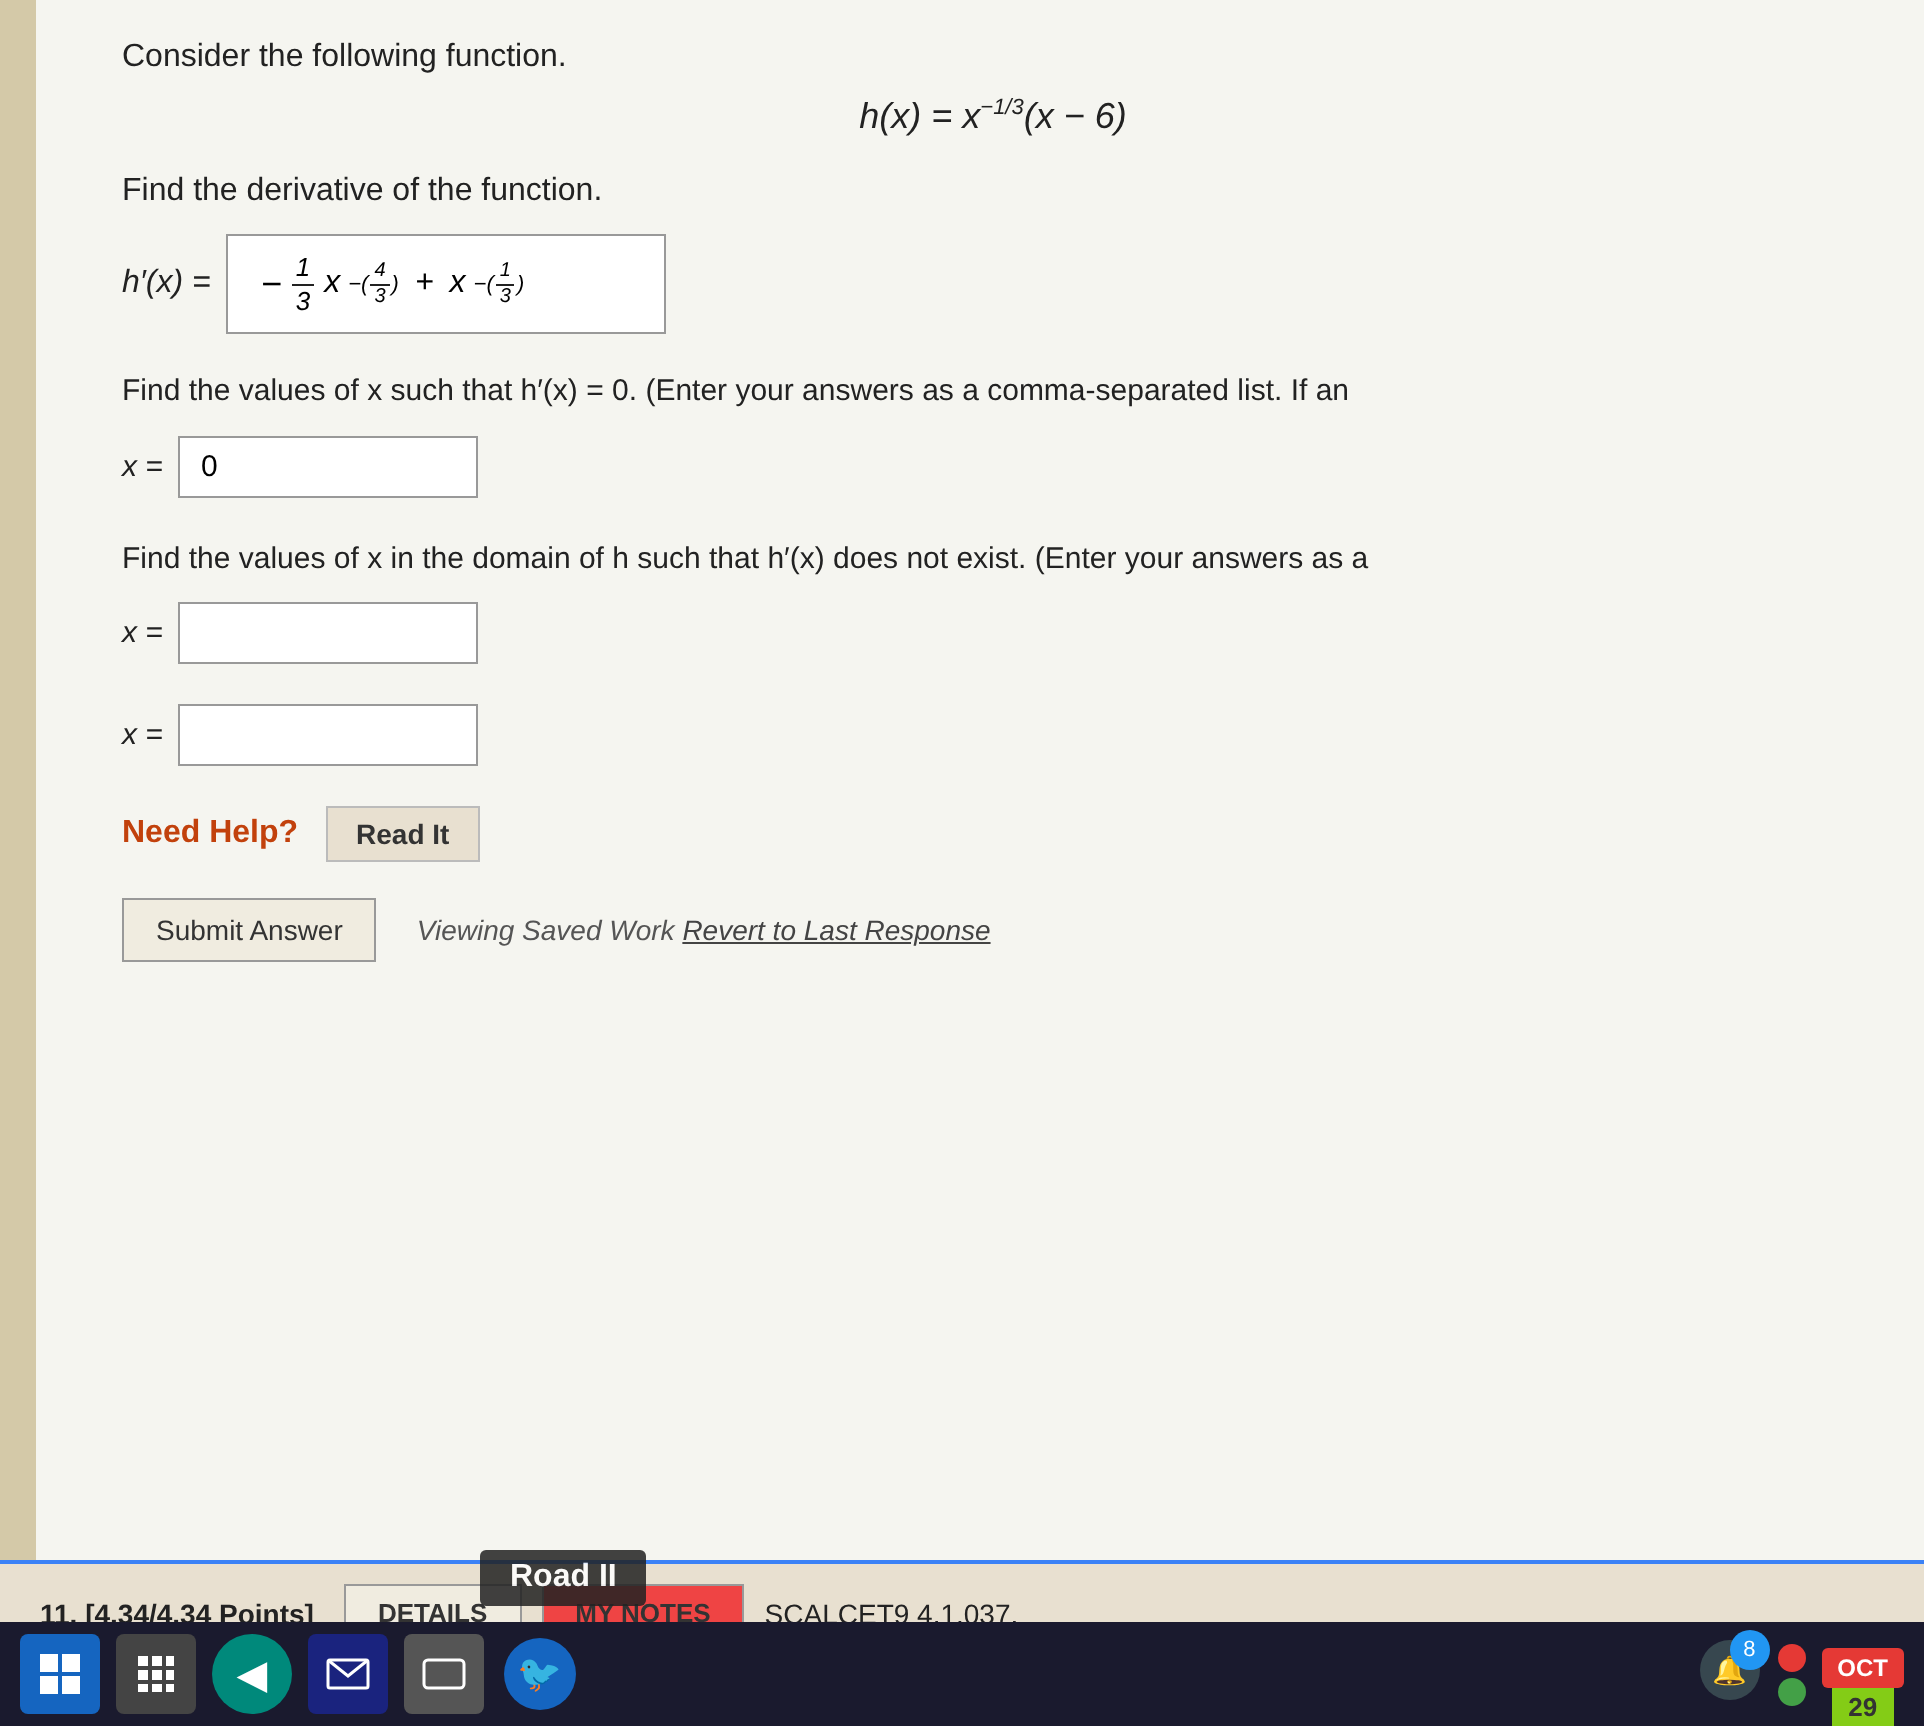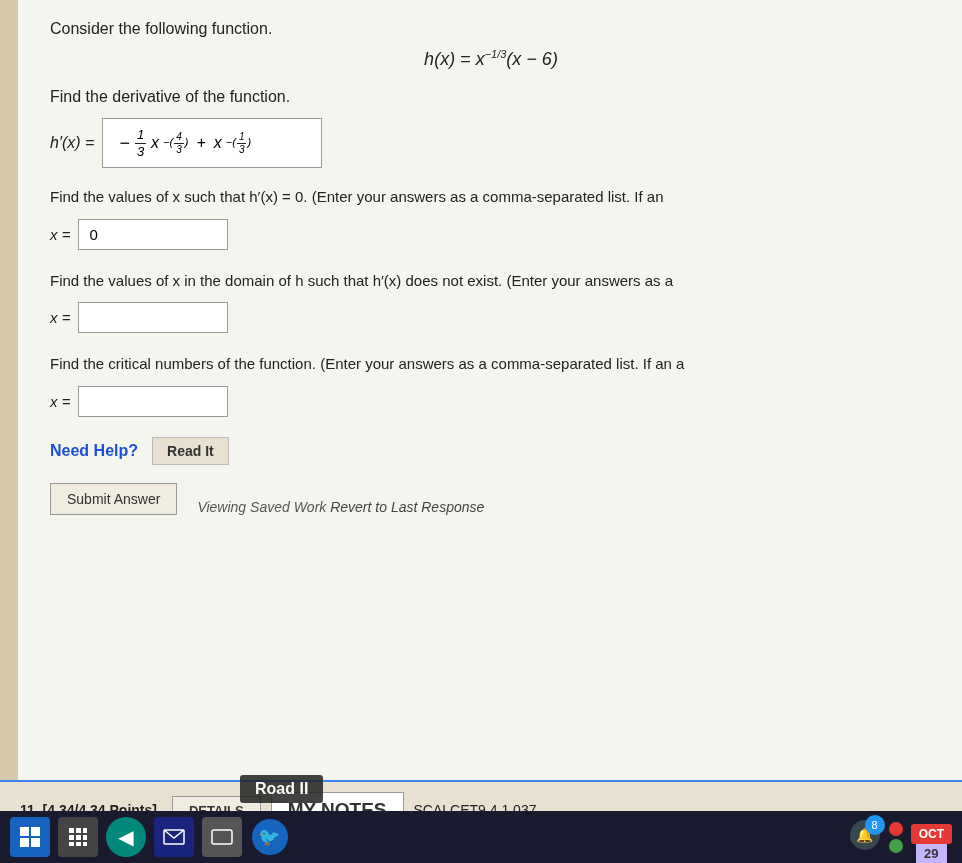--- a/index.html
+++ b/index.html
@@ -23,21 +23,21 @@
     .left-accent {
       position: absolute;
       left: 0;
       top: 0;
       width: 18px;
       height: 100%;
       background: #d4c9a8;
     }
 
     .content-area {
-      margin-left: 20px;
+      margin-left: 31px;
     }
 
     .consider-text {
       font-size: 16px;
       color: #222;
       margin-bottom: 10px;
     }
 
     .function-display {
       text-align: center;
@@ -149,57 +149,58 @@
     .need-help-section {
       display: flex;
       align-items: center;
       gap: 14px;
       margin-bottom: 18px;
       margin-top: 10px;
     }
 
     .need-help-label {
       font-size: 16px;
-      color: #1d4ed8;
+      color: #c2410c;
       font-weight: bold;
     }
 
     .read-it-btn {
       background: #e8e0d0;
       border: 1px solid #bbb;
       padding: 5px 14px;
       font-size: 14px;
       font-weight: bold;
       cursor: pointer;
       color: #333;
     }
 
     .submit-row {
       display: flex;
-      align-items: flex-end;
+      align-items: center;
       gap: 20px;
       margin-bottom: 20px;
     }
 
     .submit-btn {
       background: #f0ece0;
       border: 1px solid #999;
       padding: 7px 16px;
       font-size: 14px;
       cursor: pointer;
       color: #333;
     }
 
     .viewing-saved {
       font-size: 14px;
       color: #555;
       font-style: italic;
     }
 
     .revert-link {
+      text-decoration: underline;
       color: #444;
       cursor: pointer;
     }
 
     .bottom-bar {
       background: #e8e0d0;
       border-top: 2px solid #3b82f6;
       padding: 10px 20px;
       display: flex;
       align-items: center;
@@ -218,24 +219,24 @@
       background: #f0ece0;
       border: 1px solid #999;
       padding: 6px 16px;
       font-size: 13px;
       font-weight: bold;
       cursor: pointer;
       color: #333;
     }
 
     .my-notes-btn {
-      background: #ffffff;
+      background: #ef4444;
       border: 1px solid #999;
       padding: 6px 16px;
-      font-size: 19px;
+      font-size: 13px;
       font-weight: bold;
       cursor: pointer;
       color: #333;
     }
 
     .scalcet-label {
       font-size: 14px;
       font-weight: normal;
       color: #222;
     }
@@ -295,21 +296,21 @@
       background: #e53935;
       color: #fff;
       padding: 3px 8px;
       font-size: 12px;
       border-radius: 3px;
       font-weight: bold;
       margin-top: 13px;
     }
 
     .date-badge {
-      background: #c4b5fd;
+      background: #84cc16;
       color: #333;
       padding: 2px 8px;
       font-size: 13px;
       font-weight: bold;
     }
 
     .road-ii-overlay {
       position: absolute;
       bottom: 60px;
       left: 240px;
@@ -375,21 +376,20 @@
 
     <div class="question-section">
       <div class="question-text">Find the values of x in the domain of h such that h′(x) does not exist. (Enter your answers as a</div>
       <div class="answer-row">
         <span class="answer-label">x =</span>
         <input class="answer-input" type="text" value="" style="">
       </div>
     </div>
 
     <div class="question-section">
-      <div class="question-text">Find the critical numbers of the function. (Enter your answers as a comma-separated list. If an a</div>
       <div class="answer-row">
         <span class="answer-label">x =</span>
         <input class="answer-input" type="text" value="" style="">
       </div>
     </div>
 
     <div class="need-help-section">
       <span class="need-help-label">Need Help?</span>
       <button class="read-it-btn">Read It</button>
     </div>

